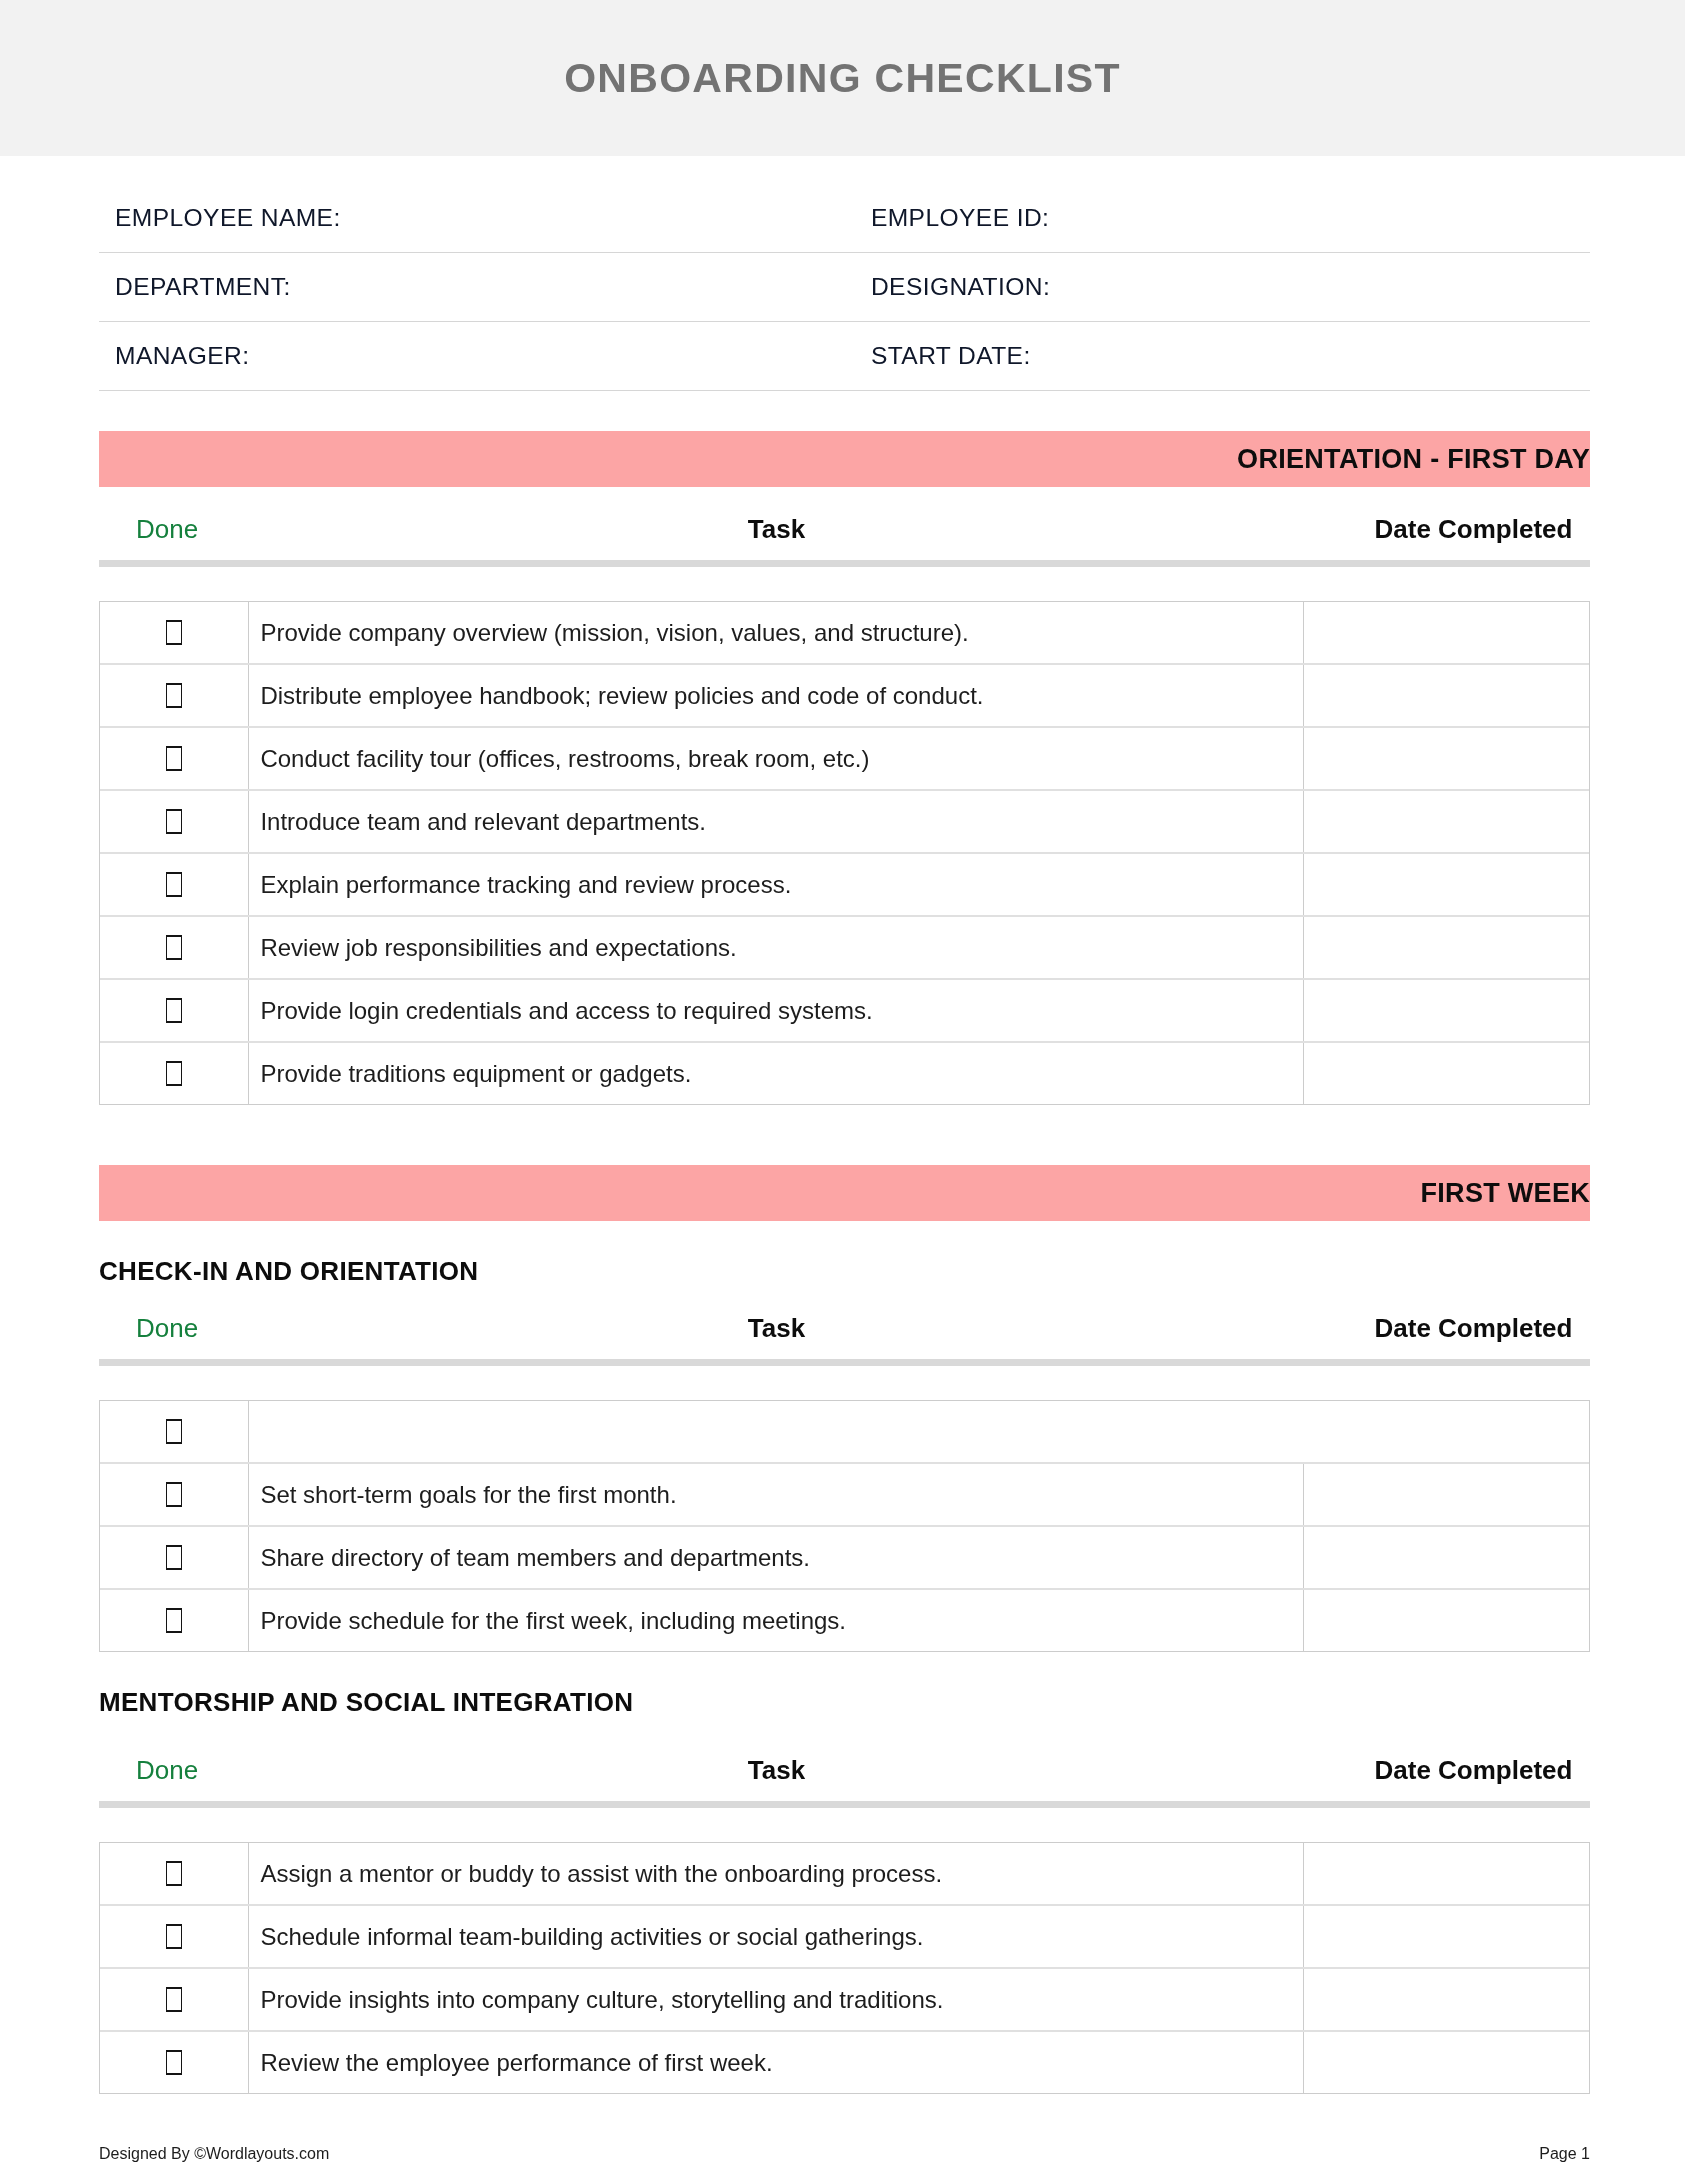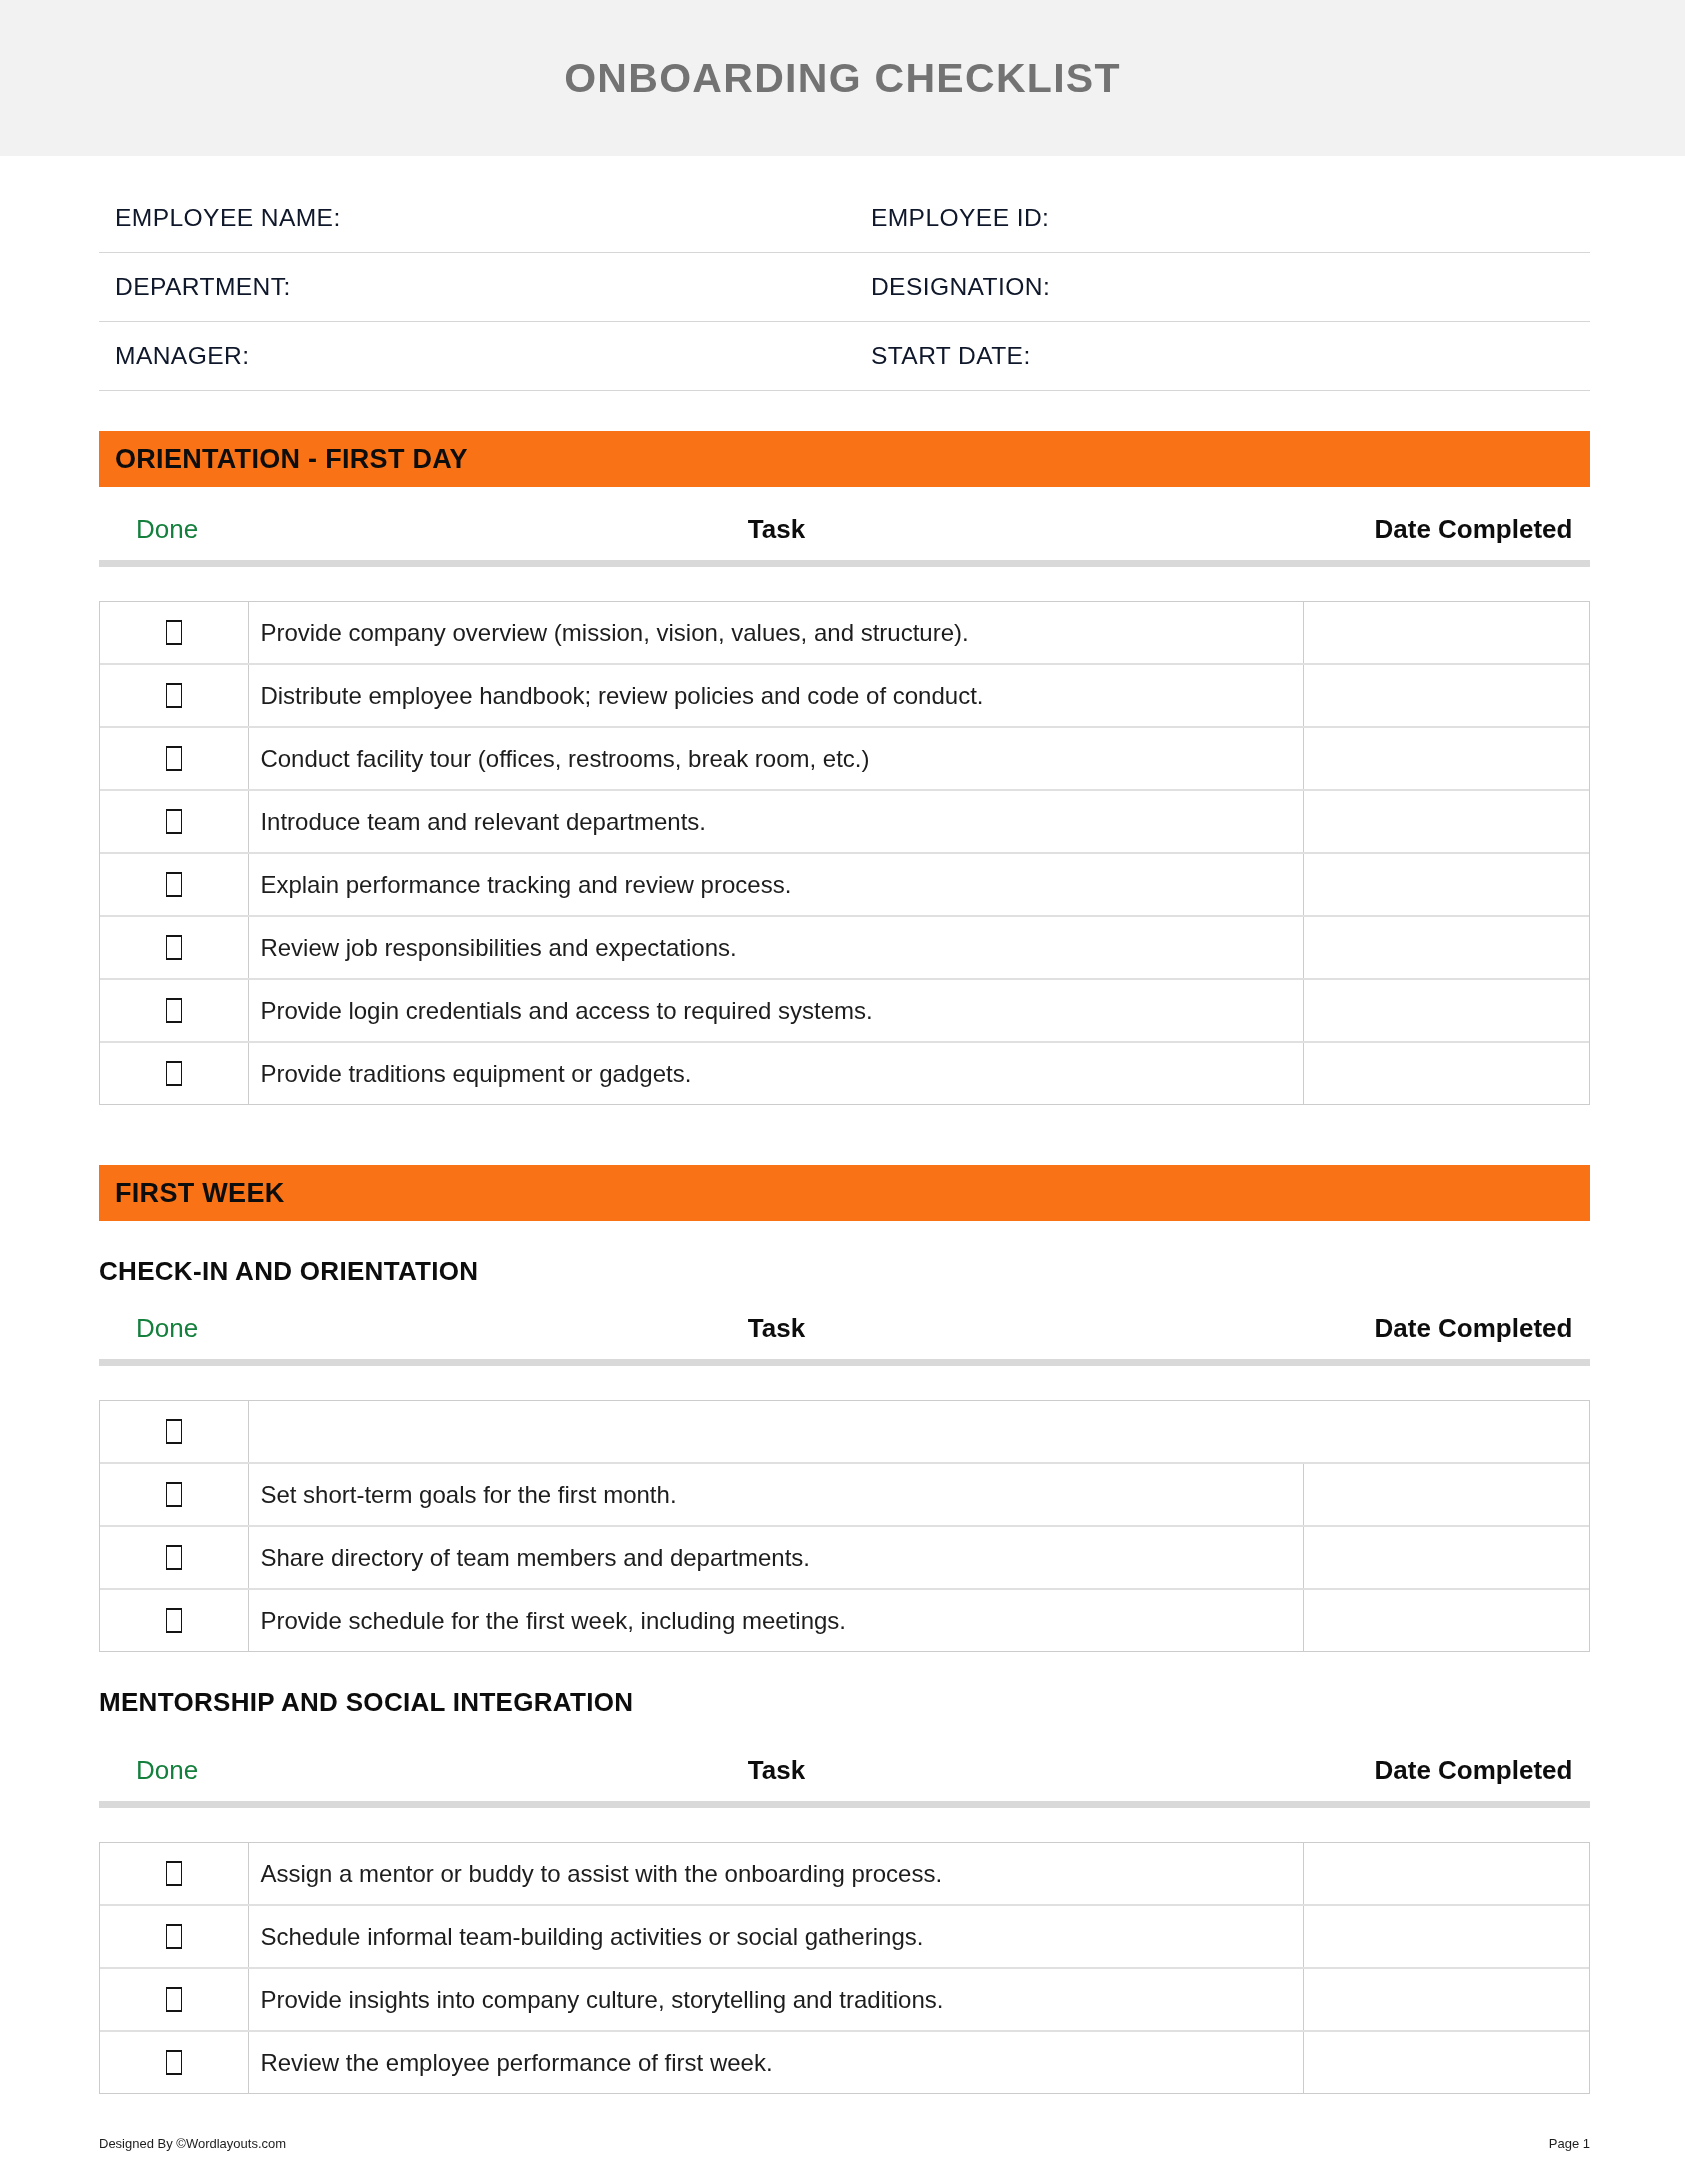--- a/index.html
+++ b/index.html
@@ -30,22 +30,22 @@
   .employee-info{margin-top:28px;}
   .info-row{
     height:68px;
     display:grid;grid-template-columns:50.7% 49.3%;
     align-items:center;
     border-bottom:1.8px solid #d6d6d6;
   }
   .info-label{font-size:24.6px;letter-spacing:0.4px;color:#0f172a;padding-left:16px;}
   
   .section-bar{
-    margin-top:40px;height:56px;background:#f97316;
-    display:flex;align-items:center;
+    margin-top:40px;height:56px;background:#fca5a5;
+    display:flex;align-items:center;justify-content:flex-end;
   }
   .section-bar .section-title{
     font-size:27px;font-weight:bold;color:#0d0d0d;letter-spacing:0.3px;
     padding-left:16px;
   }
   .subsection-title{
     margin-top:35px;
     font-size:26px;font-weight:bold;color:#0d0d0d;letter-spacing:0.3px;
     line-height:30px;
   }
@@ -80,23 +80,23 @@
     width:16.7px;height:25.5px;
     border:1.8px solid #141414;
     border-top-width:2.6px;border-bottom-width:2.6px;
     background:#ffffff;
   }
   
   .block-first-week .section-bar{margin-top:60px;}
   .sub2 .cols-header{margin-top:37px;}
   
   .footer{
-    position:absolute;left:99px;right:95px;bottom:30px;
+    position:absolute;left:99px;right:95px;bottom:18px;
     display:flex;justify-content:space-between;
-    font-size:13px;color:#1d1d1d;
+    font-size:16px;color:#1d1d1d;
   }
 </style>
 </head>
 <body>
 
 <div class="page">
 
   <header class="title-band">
     <h1>ONBOARDING CHECKLIST</h1>
   </header>

